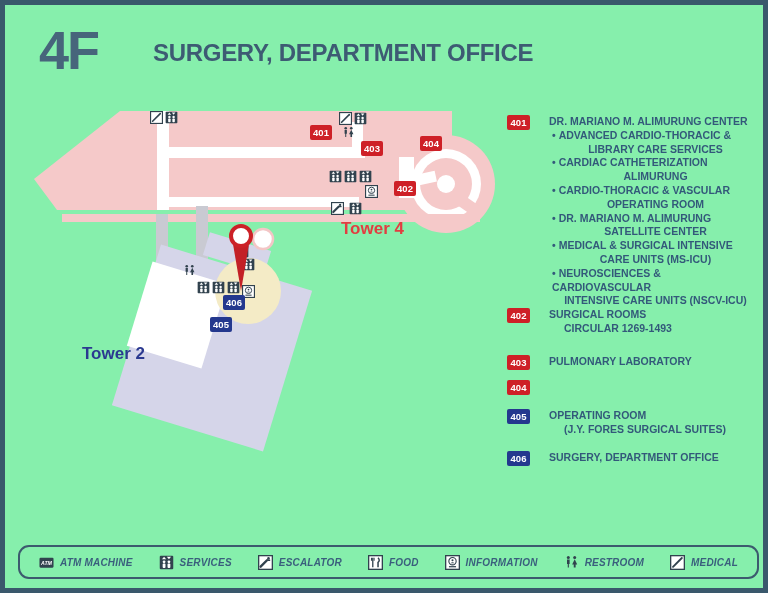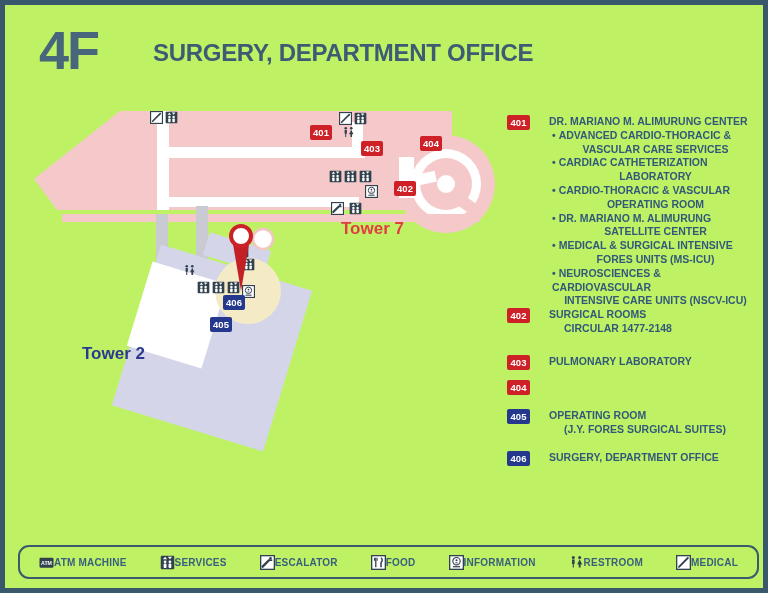--- a/index.html
+++ b/index.html
@@ -1,17 +1,17 @@
 <!DOCTYPE html>
 <html><head>
 <meta charset="utf-8">
 <style>
   html,body{margin:0;padding:0;background:#fff;}
   .page{position:relative;width:768px;height:593px;box-sizing:border-box;
-        border:5px solid #3A586C;background:#bef264;overflow:hidden;
+        border:5px solid #3A586C;background:#86efac;overflow:hidden;
         font-family:"Liberation Sans",sans-serif;}
   
   .floor-big{position:absolute;left:34px;top:14px;font-size:54px;font-weight:900;
              letter-spacing:-2px;color:#47657B;}
   .page-title{position:absolute;left:148px;top:34px;font-size:24px;font-weight:700;
               letter-spacing:-0.3px;color:#3D5B73;}
   
   .map-svg{position:absolute;left:0;top:0;z-index:0;}
   .pin-svg{position:absolute;left:0;top:0;z-index:6;pointer-events:none;}
   .tower-label{position:absolute;z-index:2;font-size:17px;font-weight:700;}
@@ -29,21 +29,21 @@
   .room-text{width:208px;color:#33597A;font-size:10.5px;font-weight:700;line-height:13.8px;}
   .room-line{white-space:nowrap;margin-left:8px;}
   .room-line.indent{margin-left:23px;}
   .bullet{padding-left:11px;}
   .bullet .dot{margin-right:3px;}
   .bullet .cont{text-align:center;padding-left:10px;white-space:nowrap;}
   
   .legend-bar{position:absolute;left:13px;top:540px;width:741px;height:34px;z-index:2;
               box-sizing:border-box;border:2px solid #3C5A6E;border-radius:11px;
               display:flex;align-items:center;justify-content:space-between;padding:0 19px;}
-  .legend-item{display:flex;align-items:center;}
+  .legend-item{display:flex;align-items:center;gap:6px;font-style:italic;}
   .legend-item svg{width:15px;height:15px;display:block;}
   .l-label{color:#3A5F7D;font-size:10px;font-weight:700;letter-spacing:0.2px;}
 </style>
 </head>
 <body>
 
 <div class="page">
 
   <div class="floor-big">4F</div>
   <div class="page-title">SURGERY, DEPARTMENT OFFICE</div>
@@ -69,21 +69,21 @@
     <rect x="151" y="209" width="12" height="62" fill="#C9CAD2"></rect>
     <rect x="191" y="201" width="12" height="72" fill="#C9CAD2"></rect>
 
     <rect x="128" y="259" width="158" height="168" fill="#D5D5E9" transform="rotate(17 207 343)"></rect>
     <rect x="133" y="266" width="78" height="88" fill="#ffffff" transform="rotate(17 172 310)"></rect>
     <rect x="200" y="236" width="64" height="24" fill="#D5D5E9" transform="rotate(17 232 248)"></rect>
 
     <circle cx="243" cy="286" r="33" fill="#F4EBC6"></circle>
   </svg>
 
-  <div class="tower-label" style="left: 336px; top: 214px; color: rgb(226, 61, 65);">Tower 7</div>
+  <div class="tower-label" style="left: 336px; top: 214px; color: rgb(226, 61, 65);">Tower 4</div>
   <div class="tower-label" style="left: 77px; top: 339px; color: rgb(43, 57, 144);">Tower 2</div>
 
   <div>
       <span class="map-icon" style="left: 145px; top: 106px;"><svg viewBox="0 0 16 16">
           <rect x="0.7" y="0.7" width="14.6" height="14.6" fill="#fff" stroke="#31424E" stroke-width="1.4"></rect>
           <path d="M3.2 12.6 L12.6 3.2" stroke="#31424E" stroke-width="2" stroke-linecap="round"></path>
         </svg></span>
       <span class="map-icon" style="left: 160px; top: 106px;"><svg viewBox="0 0 16 16">
           <rect x="0.8" y="0.8" width="14.4" height="14.4" rx="1" fill="#31424E"></rect>
           <path d="M3.2 4.6 L5.4 1.9 L7.6 4.6 Z" fill="#fff"></path>
@@ -231,33 +231,33 @@
     <circle cx="258" cy="234" r="10" fill="#ffffff" stroke="#F3C6C6" stroke-width="2.5"></circle>
     <path d="M228,239 H244 L236,286 Z" fill="#C32026"></path>
     <circle cx="236" cy="231" r="10" fill="#ffffff" stroke="#CC2127" stroke-width="4"></circle>
   </svg>
 
   <div class="rooms">
       <div class="room r0">
         <span class="badge" style="background: rgb(206, 32, 39);">401</span>
         <div class="room-text">
           <div class="room-line">DR. MARIANO M. ALIMURUNG CENTER</div>
-          <div class="bullet"><span class="dot">•</span><span>ADVANCED CARDIO-THORACIC &amp;</span><div class="cont">VASCULAR CARE SERVICES</div></div>
-          <div class="bullet"><span class="dot">•</span><span>CARDIAC CATHETERIZATION</span><div class="cont">LABORATORY</div></div>
+          <div class="bullet"><span class="dot">•</span><span>ADVANCED CARDIO-THORACIC &amp;</span><div class="cont">LIBRARY CARE SERVICES</div></div>
+          <div class="bullet"><span class="dot">•</span><span>CARDIAC CATHETERIZATION</span><div class="cont">ALIMURUNG</div></div>
           <div class="bullet"><span class="dot">•</span><span>CARDIO-THORACIC &amp; VASCULAR</span><div class="cont">OPERATING ROOM</div></div>
           <div class="bullet"><span class="dot">•</span><span>DR. MARIANO M. ALIMURUNG</span><div class="cont">SATELLITE CENTER</div></div>
-          <div class="bullet"><span class="dot">•</span><span>MEDICAL &amp; SURGICAL INTENSIVE</span><div class="cont">FORES UNITS (MS-ICU)</div></div>
+          <div class="bullet"><span class="dot">•</span><span>MEDICAL &amp; SURGICAL INTENSIVE</span><div class="cont">CARE UNITS (MS-ICU)</div></div>
           <div class="bullet"><span class="dot">•</span><span>NEUROSCIENCES &amp; CARDIOVASCULAR</span><div class="cont">INTENSIVE CARE UNITS (NSCV-ICU)</div></div>
         </div>
       </div>
       <div class="room r1">
         <span class="badge" style="background: rgb(206, 32, 39);">402</span>
         <div class="room-text">
           <div class="room-line">SURGICAL ROOMS</div>
-          <div class="room-line indent">CIRCULAR 1477-2148</div>
+          <div class="room-line indent">CIRCULAR 1269-1493</div>
         </div>
       </div>
       <div class="room r2">
         <span class="badge" style="background: rgb(206, 32, 39);">403</span>
         <div class="room-text">
           <div class="room-line">PULMONARY LABORATORY</div>
         </div>
       </div>
       <div class="room r3">
         <span class="badge" style="background: rgb(206, 32, 39);">404</span>

